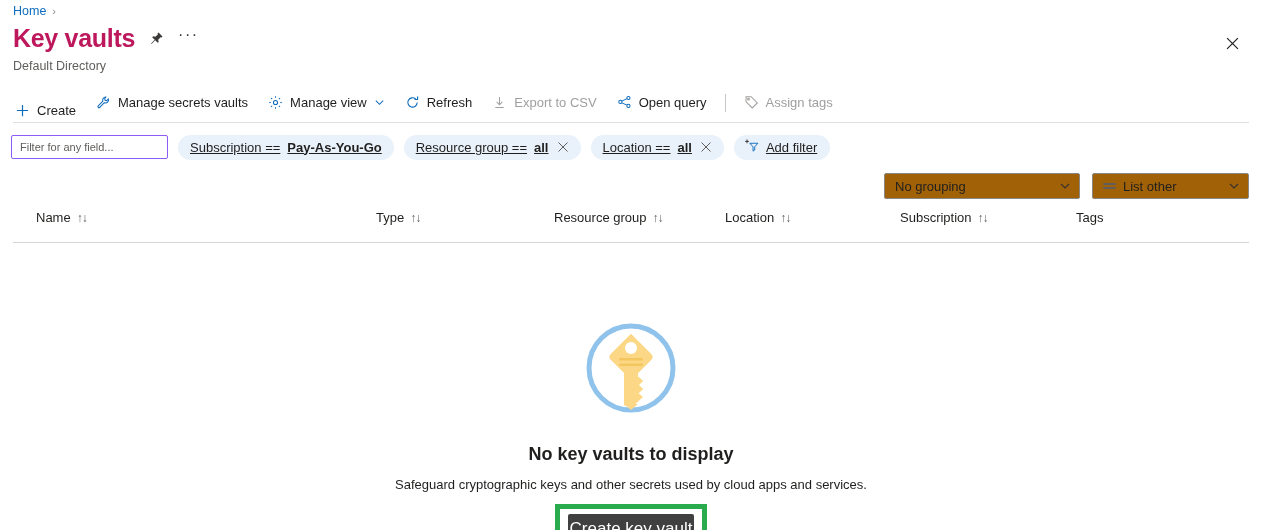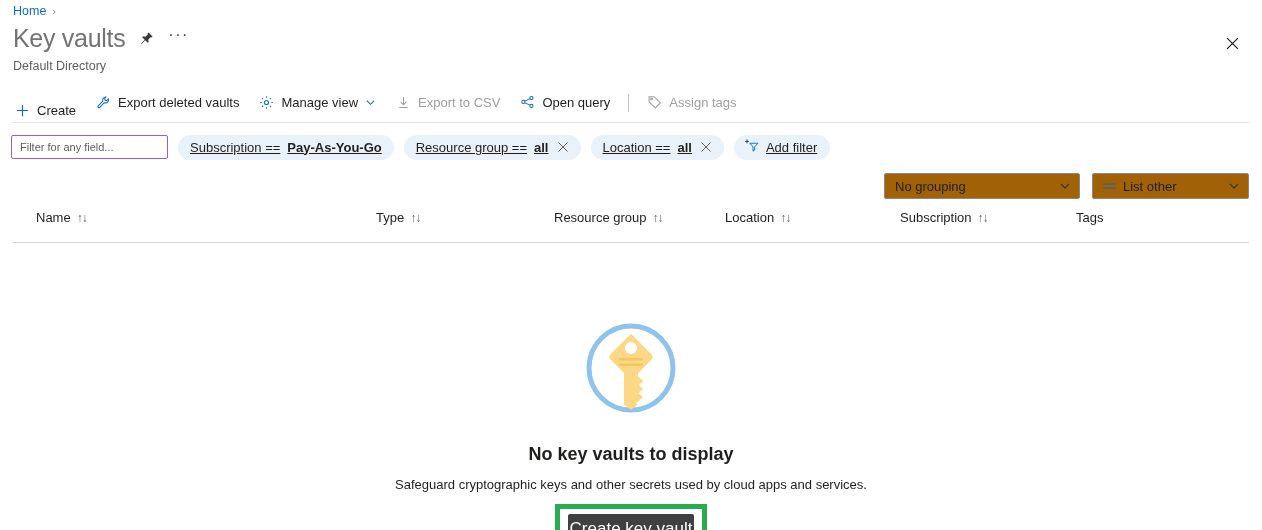--- a/index.html
+++ b/index.html
@@ -40,23 +40,23 @@
   .title-row {
     position: absolute;
     left: 13px;
     top: 26px;
     display: flex;
     align-items: center;
     gap: 14px;
   }
   .page-title {
     font-size: 25px;
-    font-weight: normal;
+    font-weight: bold;
     letter-spacing: -0.3px;
-    color: #737373;
+    color: #be185d;
     line-height: 1;
   }
   .pin-icon, .ellipsis-icon {
     color: #3b3a39;
     display: inline-flex;
     align-items: center;
     justify-content: center;
     cursor: pointer;
   }
   .ellipsis-icon {
@@ -320,38 +320,47 @@
     </span>
     <span>Create</span>
   </div>
 
   <div class="cmd">
     <span class="ico">
       <svg width="15" height="15" viewBox="0 0 16 16" fill="none" stroke="#0f6cbd" stroke-width="1.1">
         <path d="M10.4 2.2a3.3 3.3 0 0 0-3.1 4.4L2.4 11.5a1.1 1.1 0 0 0 1.6 1.6l4.9-4.9a3.3 3.3 0 0 0 4.3-4.1l-1.9 1.9-1.6-.4-.4-1.6 1.1-1.8z"></path>
       </svg>
     </span>
-    <span>Export deleted vaults</span>
+    <span>Manage secrets vaults</span>
   </div>
 
   <div class="cmd">
     <span class="ico">
       <svg width="15" height="15" viewBox="0 0 16 16" fill="none" stroke="#0f6cbd" stroke-width="1.1">
         <circle cx="8" cy="8" r="2.2"></circle>
         <path d="M8 1.3v1.6M8 13.1v1.6M1.3 8h1.6M13.1 8h1.6M3.2 3.2l1.2 1.2M11.6 11.6l1.2 1.2M12.8 3.2l-1.2 1.2M4.4 11.6l-1.2 1.2"></path>
       </svg>
     </span>
     <span>Manage view</span>
     <span class="chev">
       <svg width="11" height="11" viewBox="0 0 12 12">
           <path d="M2 4 L6 8 L10 4" stroke="#0f6cbd" stroke-width="1.1" fill="none"></path>
         </svg>
     </span>
   </div>
 
+  <div class="cmd">
+    <span class="ico">
+      <svg width="15" height="15" viewBox="0 0 16 16" fill="none" stroke="#0f6cbd" stroke-width="1.2">
+        <path d="M13 8a5 5 0 1 1-1.6-3.7"></path>
+        <path d="M13.4 1.6v3.2h-3.2" stroke-linejoin="round"></path>
+      </svg>
+    </span>
+    <span>Refresh</span>
+  </div>
 
   <div class="cmd disabled">
     <span class="ico">
       <svg width="15" height="15" viewBox="0 0 16 16" fill="none" stroke="#a19f9d" stroke-width="1.1">
         <path d="M8 2v8M5 7.4 8 10.4l3-3M3.5 13.4h9"></path>
       </svg>
     </span>
     <span>Export to CSV</span>
   </div>
 

